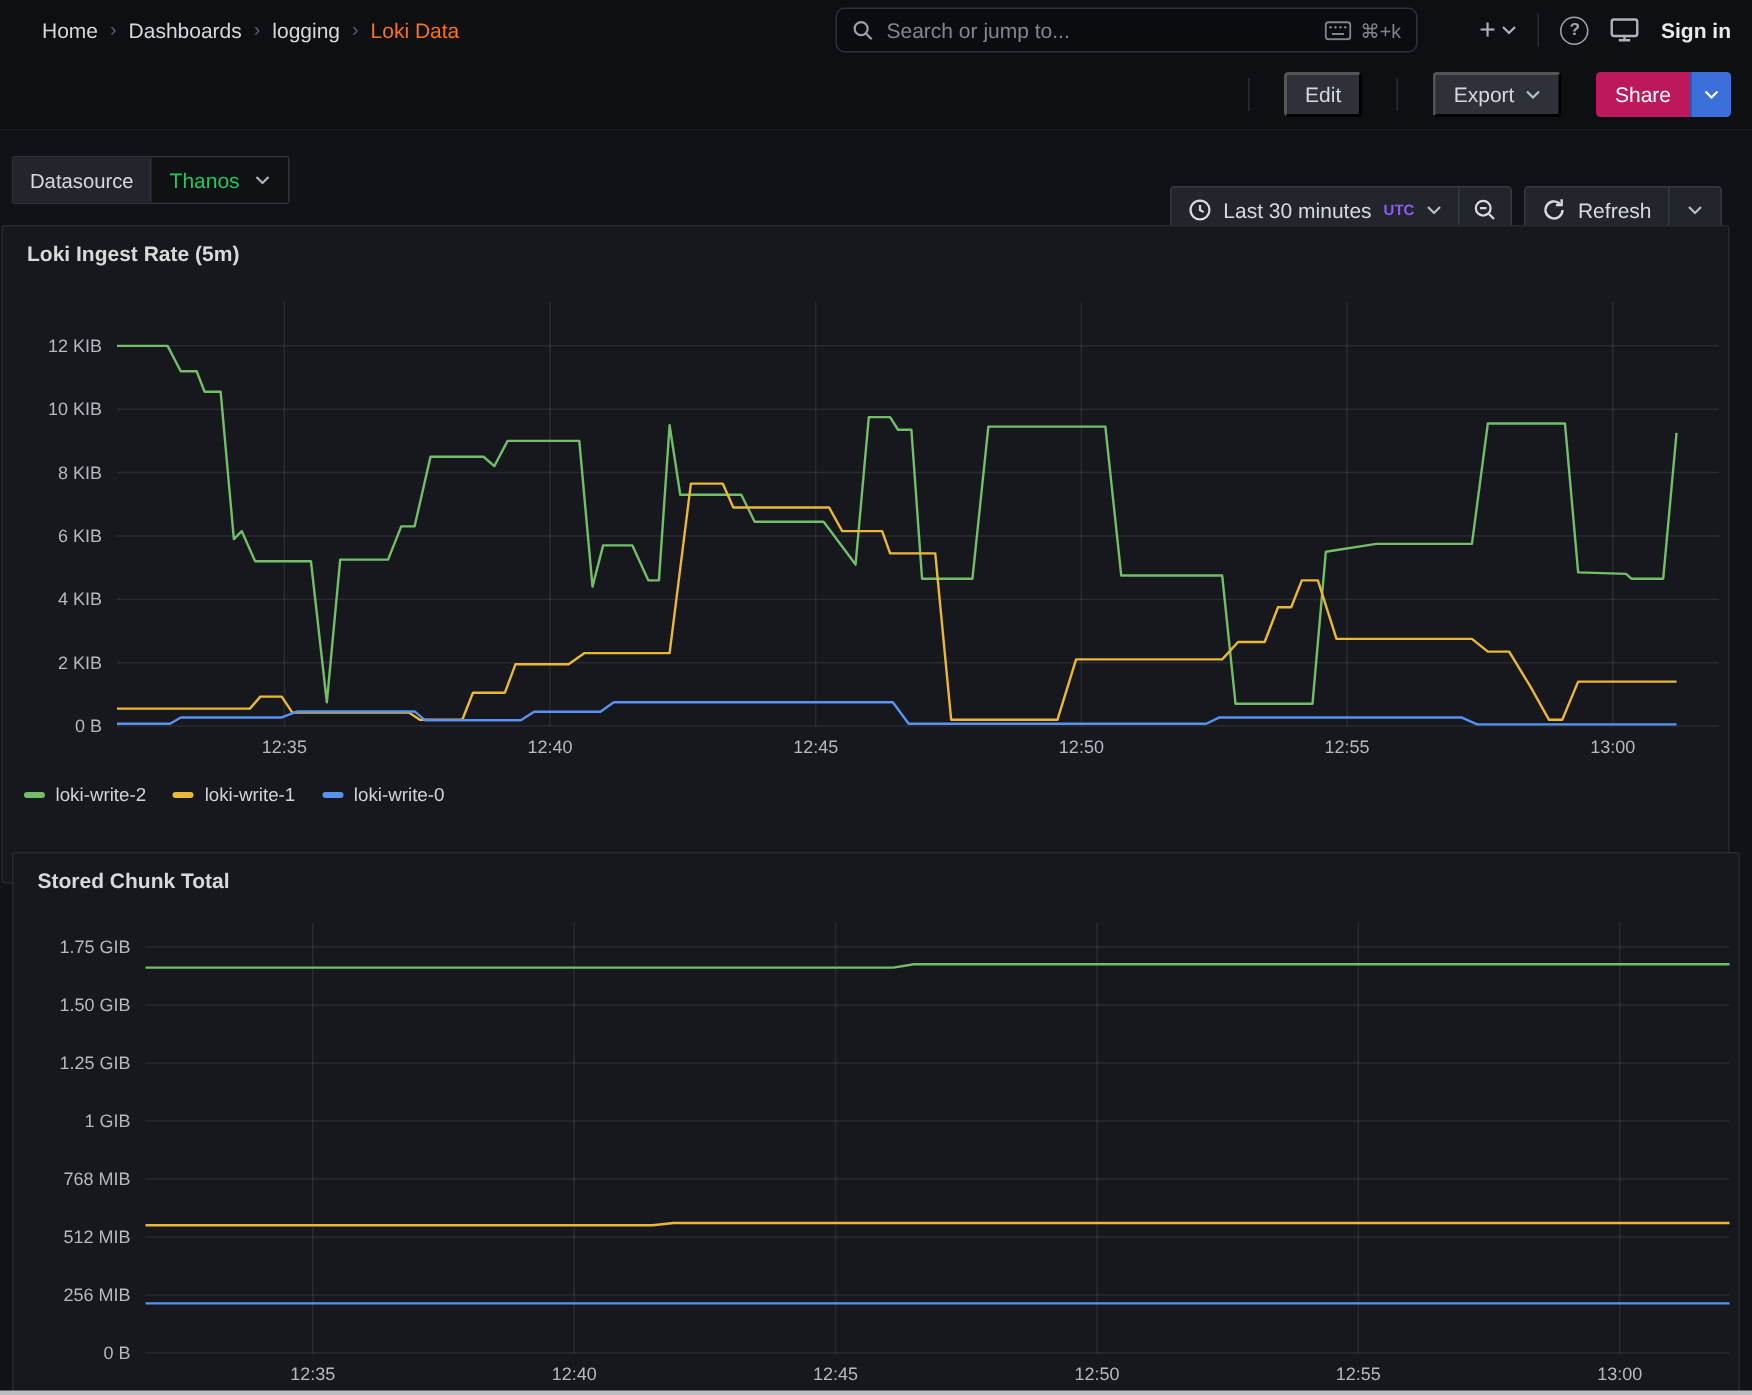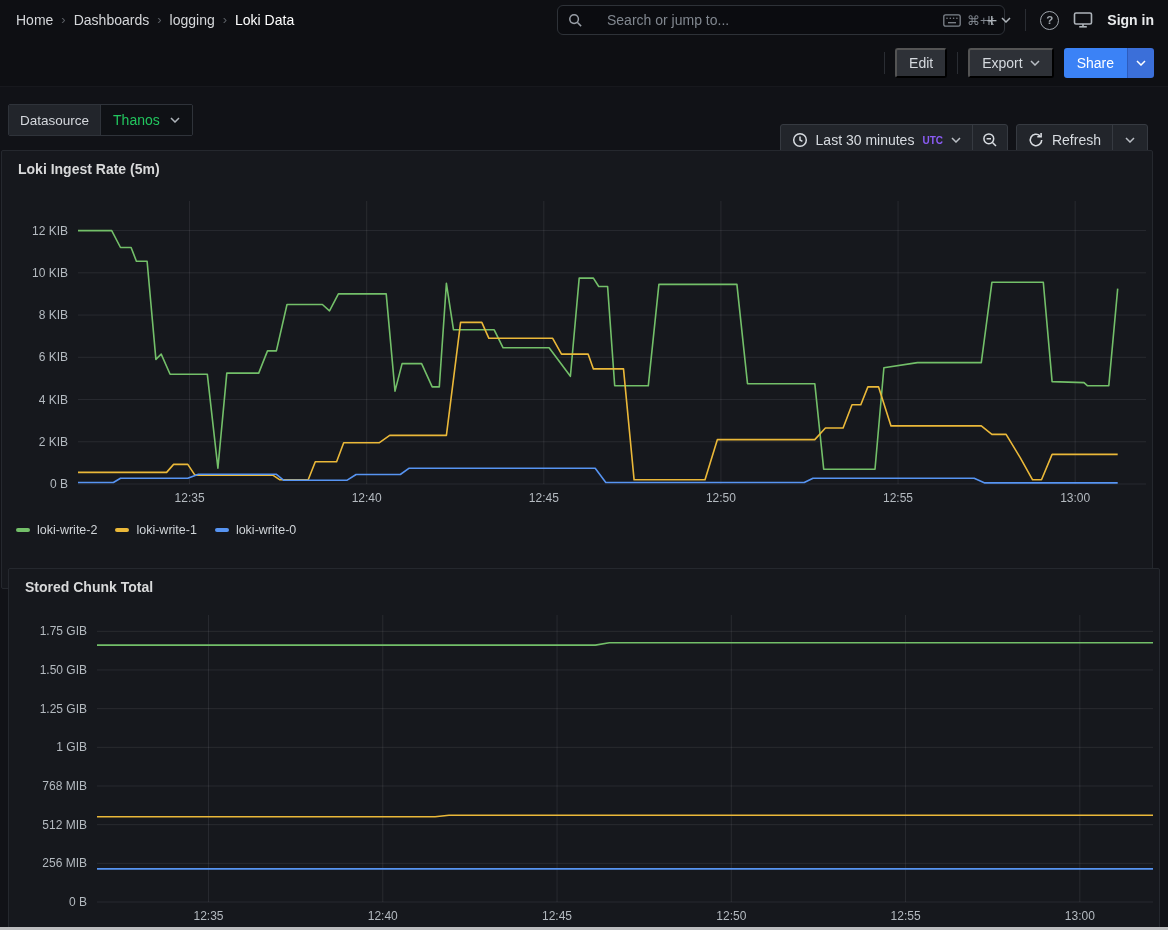--- a/index.html
+++ b/index.html
@@ -2,51 +2,51 @@
 <html><head>
 <meta charset="utf-8">
 <style>
   * { margin:0; padding:0; box-sizing:border-box; }
   html,body { width:1168px; height:930px; overflow:hidden; background:#111217;
     font-family:"Liberation Sans", sans-serif; color:#d8d9da; }
 
   
   .topnav { position:absolute; left:0; top:0; width:1168px; height:40px;
     background:#0e0f13; display:flex; align-items:center; padding:0 16px; z-index:5; }
-  .crumbs { display:flex; align-items:flex-start; gap:8px; font-size:14px; font-weight:500; }
+  .crumbs { display:flex; align-items:flex-start; gap:8px; font-size:14px; font-weight:500;margin-left:12px; }
   .crumb { color:#d5d7da; cursor:pointer; }
-  .crumb.current { color:#ffffff; font-weight:400; }
+  .crumb.current { color:#f97316; font-weight:400; }
   .crumb-sep { color:#5c6066; font-size:13px; }
-  .searchbox { position:absolute; left:557px; top:5px; width:448px; height:30px;
+  .searchbox { position:absolute; left:557px; top:5px; width:388px; height:30px;
     background:#0b0c10; border:1px solid #2e3238; border-radius:6px;
-    display:flex; align-items:center; padding:0 10px; gap:24px; color:#81878f; }
+    display:flex; align-items:center; padding:0 10px; gap:8px; color:#81878f; }
   .searchbox input { flex:1; background:transparent; border:none; outline:none;
     color:#c9ccd1; font-size:14px; font-family:inherit; }
   .searchbox input::placeholder { color:#81878f; }
   .search-kbd { display:flex; align-items:center; gap:6px; color:#7f858d; font-size:13px; }
   .nav-right { position:absolute; right:14px; top:0; height:40px; display:flex; align-items:center; gap:14px; }
   .plus-btn { display:flex; align-items:center; gap:4px; color:#aeb4ba; cursor:pointer; }
   .plus-glyph { font-size:19px; line-height:1; font-weight:400; }
   .vdiv { width:1px; height:22px; background:#2a2d33; }
   .help-circle { width:19px; height:19px; border:1.6px solid #a0a6ad; border-radius:50%;
     display:flex; align-items:center; justify-content:center; font-size:11.5px; font-weight:700;
     color:#a0a6ad; cursor:pointer; }
   .signin { color:#e8eaec; font-weight:700; font-size:14px; cursor:pointer; }
   .icon { display:inline-flex; align-items:center; justify-content:center; }
 
   
   .toolbar { position:absolute; left:0; top:40px; width:1168px; height:47px; background:#0e0f13;
     border-bottom:1px solid #17181d; display:flex; align-items:center; justify-content:flex-end;
-    padding-right:14px; gap:10px; }
+    padding-right:14px; gap:23px; }
   .btn { height:30px; display:inline-flex; align-items:center; gap:7px; padding:0 12px;
     border-radius:3px; font-size:14px; font-weight:500; color:#d5d9de; background:#2e3137;
     cursor:pointer; white-space:nowrap; }
   .btn .chev { color:#b9bec4; }
   .share-split { display:flex; height:30px; border-radius:3px; overflow:hidden; }
-  .share-main { background:#3b82f6; color:#fff; font-weight:500; font-size:14px;
+  .share-main { background:#be185d; color:#fff; font-weight:500; font-size:14px;
     display:flex; align-items:center; padding:0 13px; cursor:pointer; }
   .share-chev { background:#3b6fd9; border-left:1px solid #2d5cbd; width:27px;
     display:flex; align-items:center; justify-content:center; color:#fff; cursor:pointer; }
 
   
   .controls { position:absolute; left:8px; right:20px; top:103px; height:34px;
     display:flex; align-items:center; justify-content:space-between; }
   .ds-group { display:flex; height:32px; border:1px solid #2f333a; border-radius:2px; overflow:hidden; }
   .ds-label { background:#22252b; display:flex; align-items:center; padding:0 11px;
     font-size:13.5px; font-weight:500; color:#d5d8dd; }

